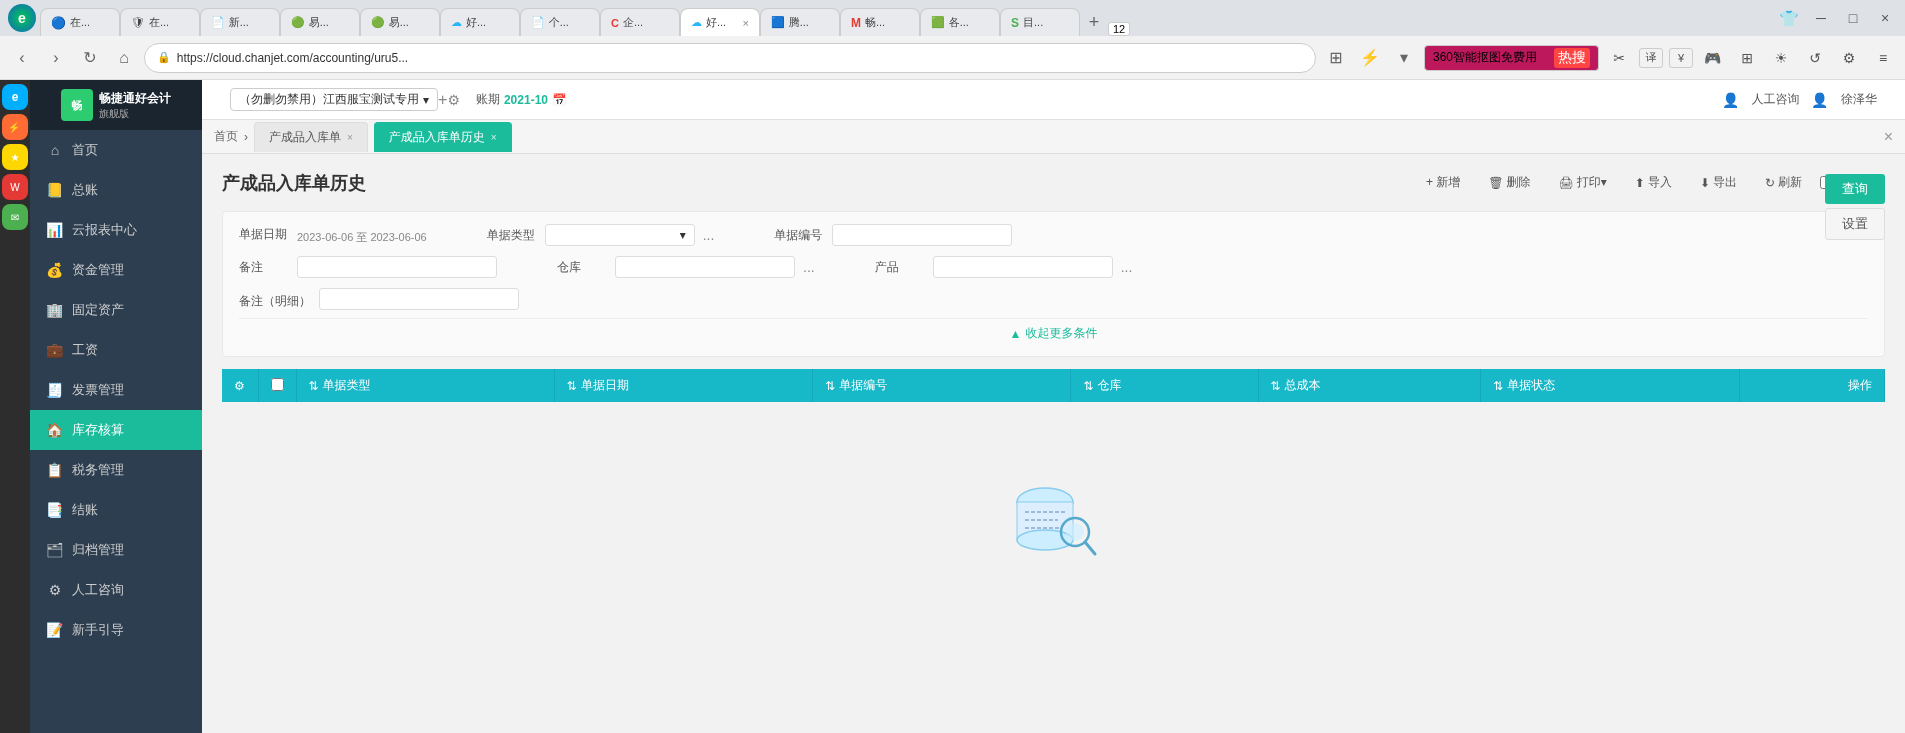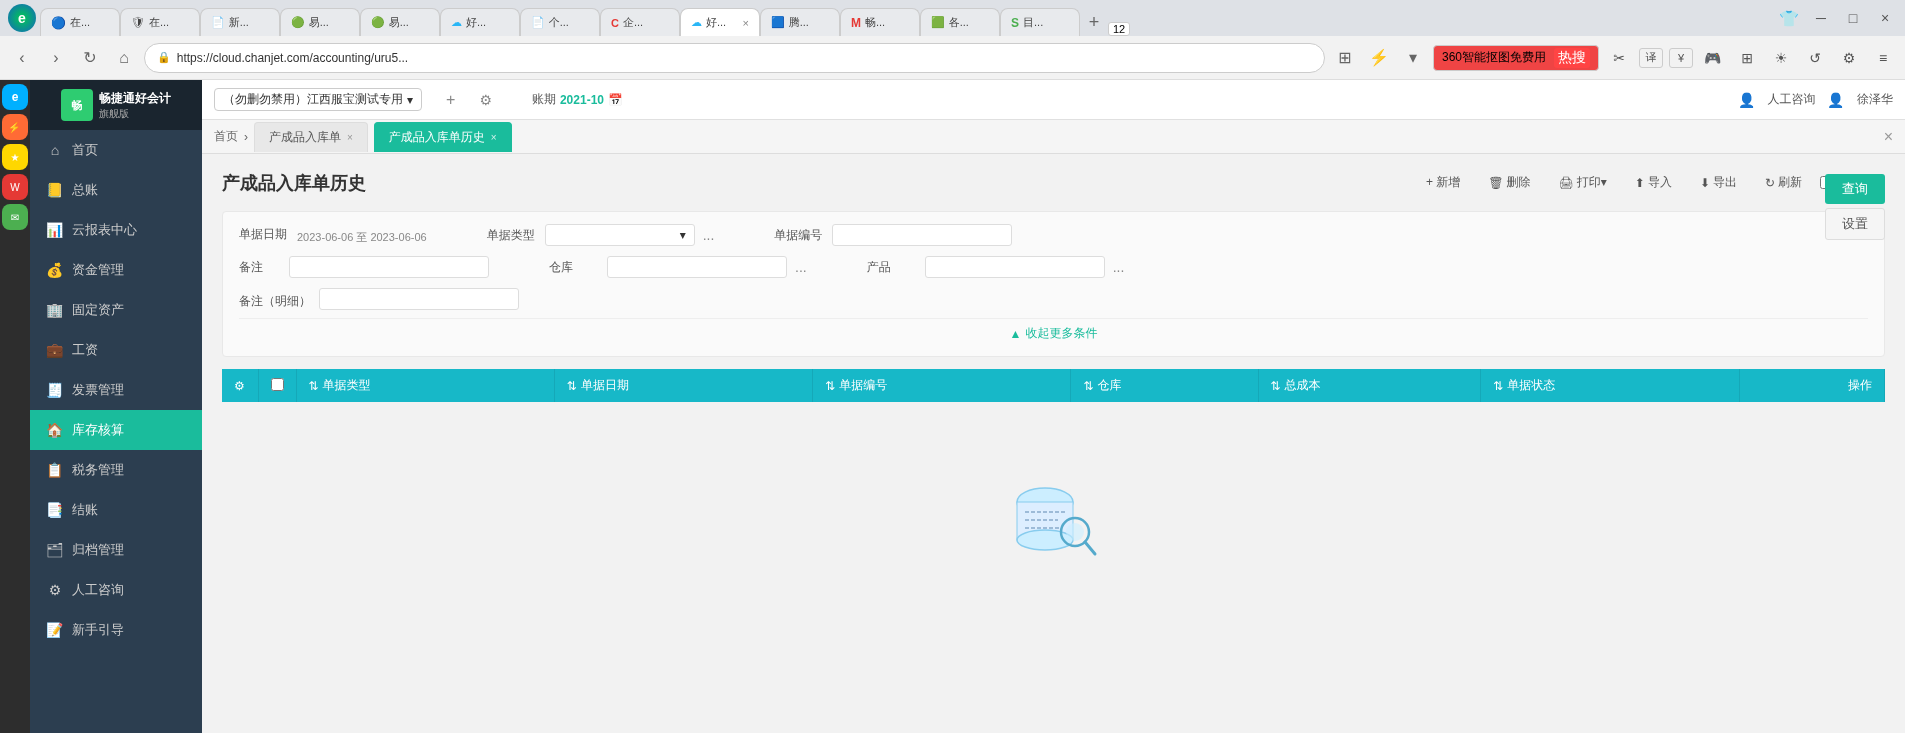--- a/index.html
+++ b/index.html
@@ -19,40 +19,40 @@
     .titlebar-controls { display: flex; align-items: center; gap: 8px; margin-left: 8px; }
     .ctrl-btn { width: 24px; height: 24px; display: flex; align-items: center; justify-content: center; cursor: pointer; font-size: 14px; color: #555; }
 
     .browser-toolbar { height: 44px; background: #f2f2f2; display: flex; align-items: center; padding: 0 8px; gap: 6px; border-bottom: 1px solid #ddd; }
     .nav-btn { width: 28px; height: 28px; display: flex; align-items: center; justify-content: center; cursor: pointer; color: #666; font-size: 16px; border-radius: 50%; }
     .address-bar { flex: 1; height: 30px; background: #fff; border: 1px solid #ccc; border-radius: 15px; display: flex; align-items: center; padding: 0 12px; gap: 6px; font-size: 12px; color: #444; }
     .address-lock { color: #4caf50; font-size: 11px; }
     .address-url { flex: 1; color: #333; overflow: hidden; text-overflow: ellipsis; white-space: nowrap; }
     .toolbar-extras { display: flex; align-items: center; gap: 6px; }
     .tool-icon { width: 28px; height: 28px; display: flex; align-items: center; justify-content: center; cursor: pointer; font-size: 14px; color: #555; border-radius: 50%; }
-    .search-box-360 { display: flex; align-items: center; background: #ef4444; border: 1px solid #ccc; border-radius: 4px; padding: 2px 8px; gap: 8px; font-size: 12px; }
+    .search-box-360 { display: flex; align-items: center; background: #be185d; border: 1px solid #ccc; border-radius: 4px; padding: 2px 8px; gap: 17px; font-size: 12px; }
     .hot-badge { background: #ff4444; color: #fff; font-size: 14px; padding: 1px 4px; border-radius: 3px; }
 
     
     .app-layout { display: flex; flex: 1; height: calc(733px - 80px); }
 
     
     .icon-bar { width: 30px; background: #2d2d2d; display: flex; flex-direction: column; align-items: center; padding: 4px 0; gap: 4px; }
     .icon-bar-item { width: 26px; height: 26px; display: flex; align-items: center; justify-content: center; cursor: pointer; border-radius: 4px; font-size: 14px; }
 
     
     .sidebar { width: 172px; background: #2c3e50; color: #fff; display: flex; flex-direction: column; }
     .sidebar-header { height: 50px; background: #1a252f; display: flex; align-items: center; justify-content: center; gap: 6px; padding: 0 10px; }
     .sidebar-menu { flex: 1; overflow-y: auto; }
     .sidebar-item { height: 40px; display: flex; align-items: center; padding: 0 16px; gap: 8px; cursor: pointer; color: #ccc; font-size: 13px; }
     .sidebar-item.active { background: #1abc9c; color: #fff; }
     .sidebar-item-icon { font-size: 14px; width: 18px; text-align: center; }
 
     
-    .main-topbar { height: 40px; background: #fff; border-bottom: 1px solid #e0e0e0; display: flex; align-items: center; padding: 0 12px; gap: 24px; }
+    .main-topbar { height: 40px; background: #fff; border-bottom: 1px solid #e0e0e0; display: flex; align-items: center; padding: 0 28px; gap: 0; }
     .company-select { display: flex; align-items: center; gap: 4px; border: 1px solid #ccc; border-radius: 4px; padding: 2px 8px; font-size: 12px; cursor: pointer; color: #333; }
     .period-info { display: flex; align-items: center; gap: 4px; font-size: 12px; color: #555; margin-left: 16px; }
     .user-area { margin-left: auto; display: flex; align-items: center; gap: 12px; font-size: 12px; color: #555; cursor: pointer; }
     .page-tab { height: 30px; padding: 0 14px; display: flex; align-items: center; gap: 6px; background: #e8e8e8; border: 1px solid #ddd; border-bottom: none; font-size: 12px; color: #555; cursor: pointer; border-radius: 4px 4px 0 0; margin-right: 2px; }
     .page-tab.active { background: #1abc9c; color: #fff; border-color: #1abc9c; }
 
     
     .page-body { flex: 1; overflow-y: auto; padding: 16px 20px; }
     .page-title-row { display: flex; align-items: center; justify-content: space-between; margin-bottom: 16px; }
     .page-title { font-size: 18px; font-weight: bold; color: #333; }
@@ -376,21 +376,21 @@
               <span class="filter-dots">...</span>
             </div>
 
             <div style="display:flex;align-items:center;gap:8px;margin-left:40px;">
               <span class="filter-label">单据编号</span>
               <input type="text" class="filter-input" style="width: 180px;">
             </div>
           </div>
 
           <div class="filter-row">
-            <div style="display:flex;align-items:center;gap:0;justify-content:center;">
+            <div style="display:flex;align-items:center;gap:8px;justify-content:center;">
               <span class="filter-label">备注</span>
               <input type="text" class="filter-input" style="width: 200px;">
             </div>
 
             <div style="display:flex;align-items:center;gap:8px;margin-left:40px;">
               <span class="filter-label">仓库</span>
               <input type="text" class="filter-input" style="width: 150px;">
               <span class="filter-dots">...</span>
             </div>
 

